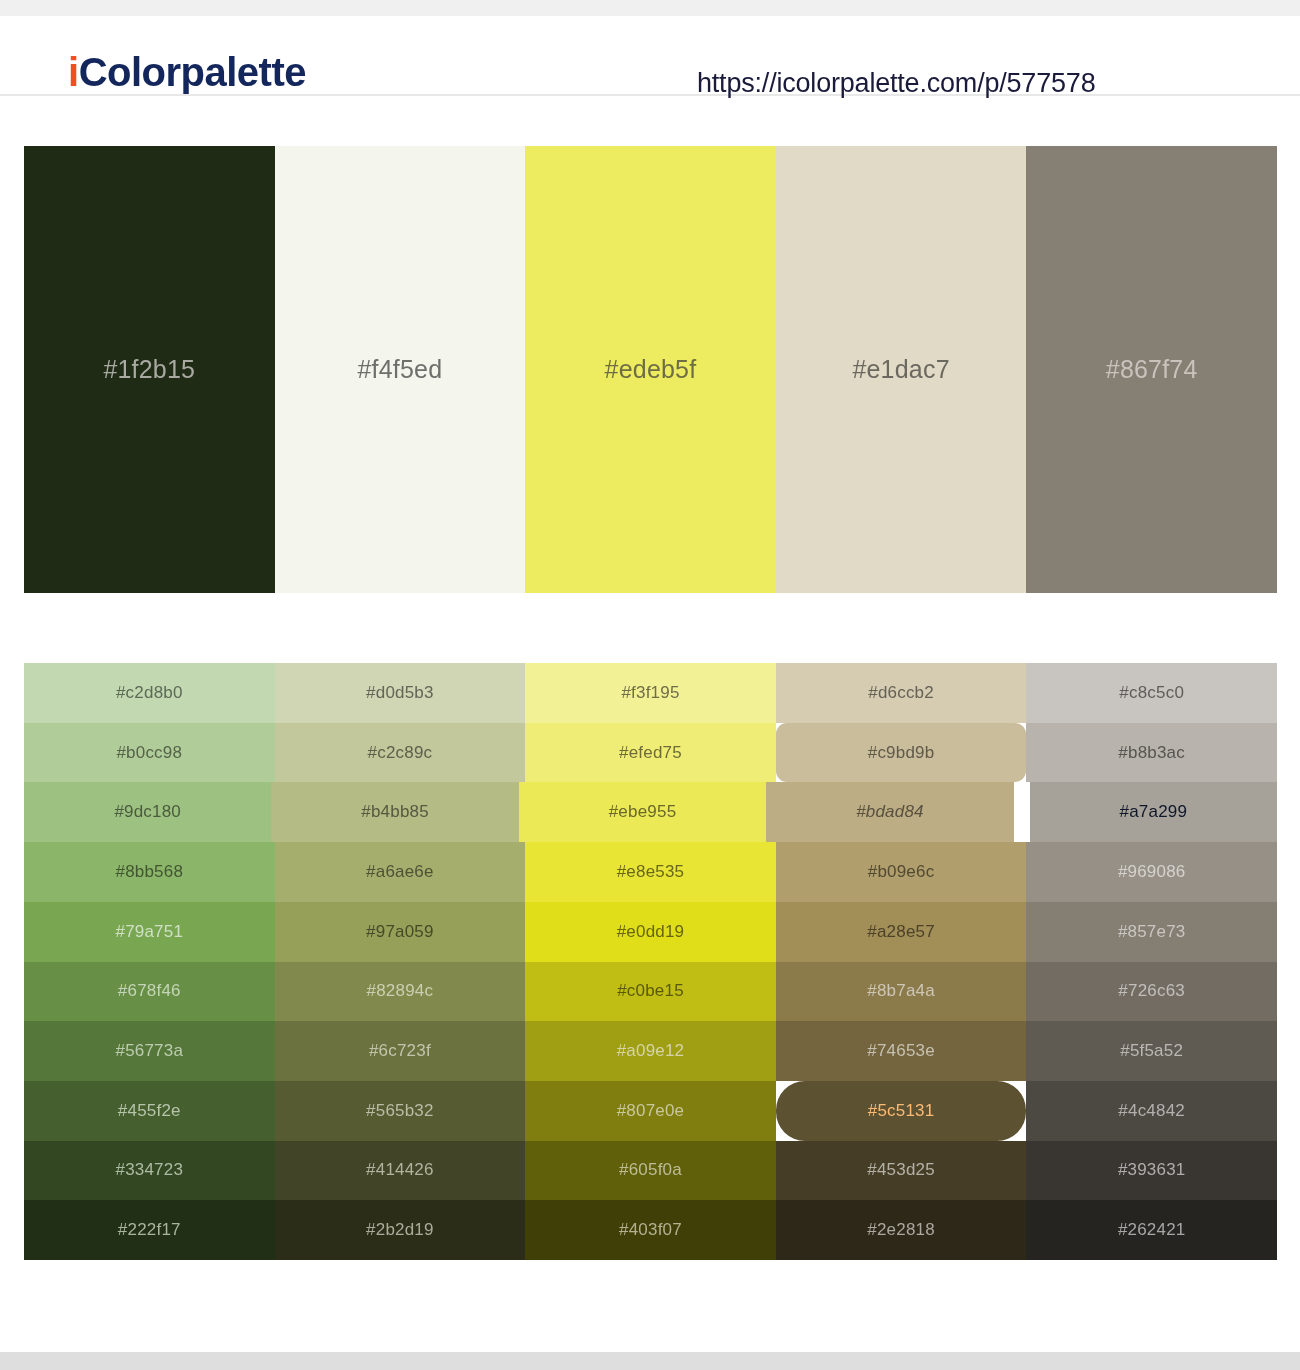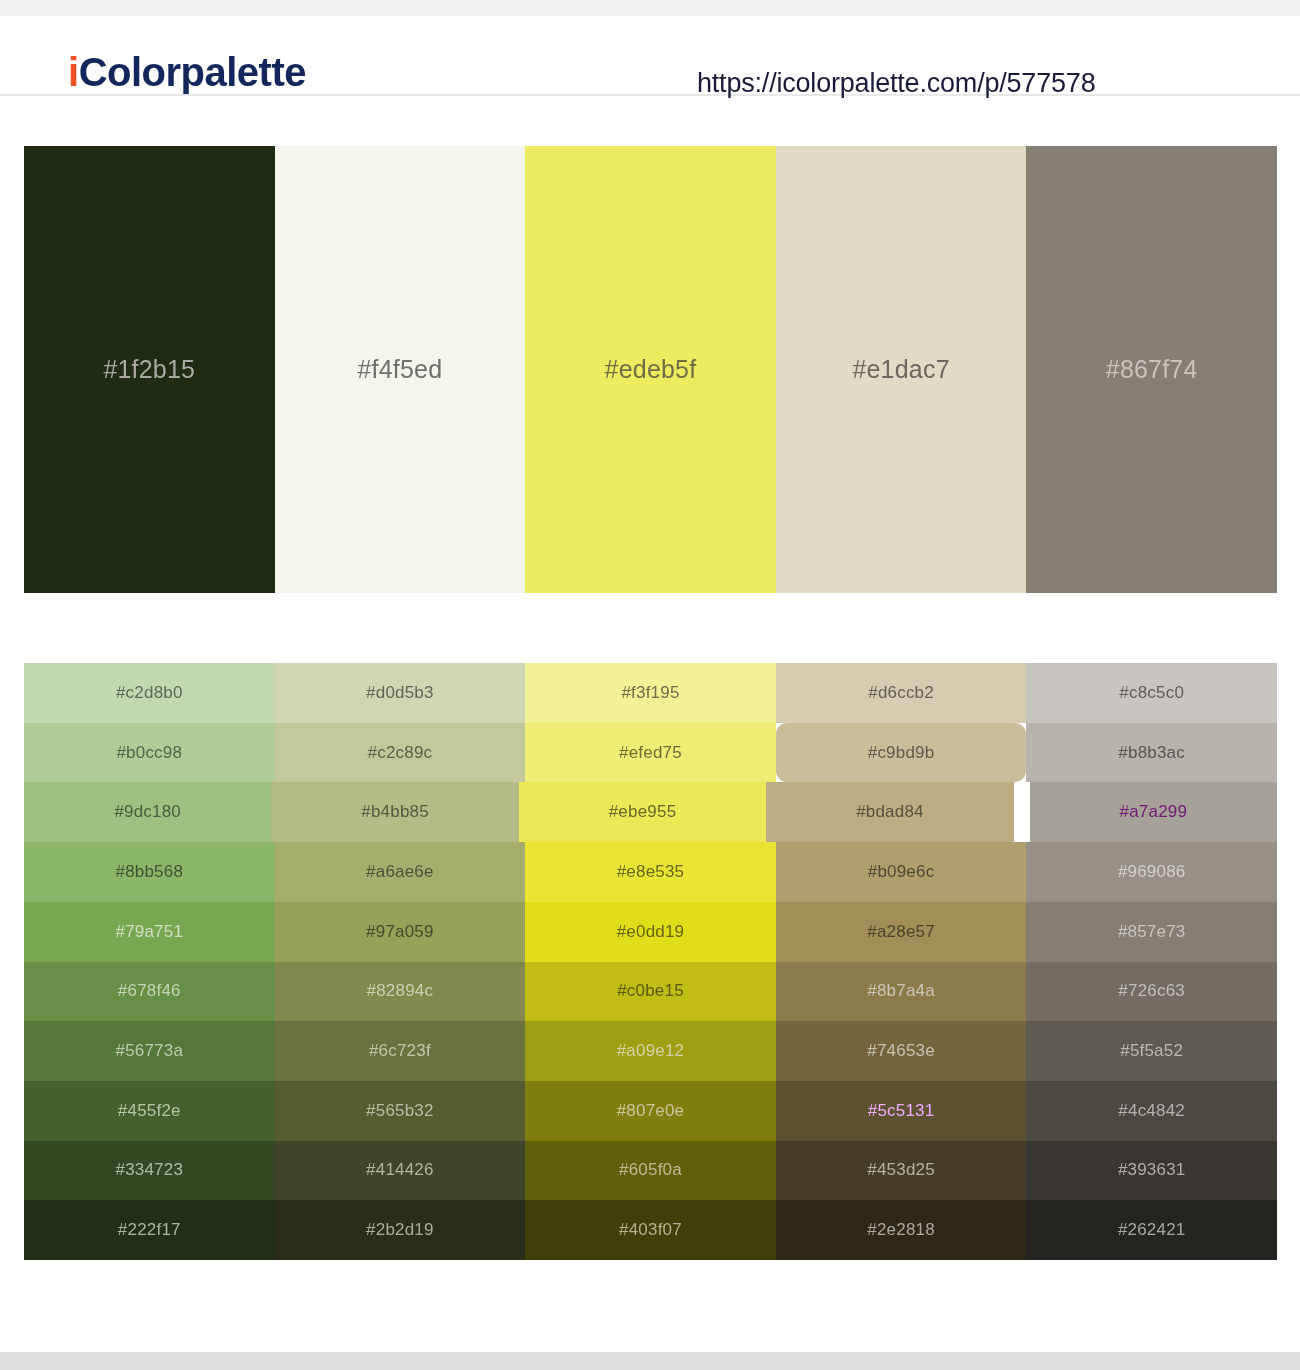--- a/index.html
+++ b/index.html
@@ -169,22 +169,22 @@
         <div class="shade-cell" style="background: rgb(176, 204, 152); color: rgb(85, 99, 74);">#b0cc98</div>
         <div class="shade-cell" style="background: rgb(194, 200, 156); color: rgb(92, 96, 75);">#c2c89c</div>
         <div class="shade-cell" style="background: rgb(239, 237, 117); color: rgb(109, 108, 57);">#efed75</div>
         <div class="shade-cell" style="background: rgb(201, 189, 155); color: rgb(95, 90, 74); border-radius: 11px;">#c9bd9b</div>
         <div class="shade-cell" style="background: rgb(184, 179, 172); color: rgb(87, 85, 82);">#b8b3ac</div>
       </div>
       <div class="shade-row">
         <div class="shade-cell" style="background: rgb(157, 193, 128); color: rgb(74, 92, 61);">#9dc180</div>
         <div class="shade-cell" style="background: rgb(180, 187, 133); color: rgb(85, 89, 64);">#b4bb85</div>
         <div class="shade-cell" style="background: rgb(235, 233, 85); color: rgb(106, 105, 41);">#ebe955</div>
-        <div class="shade-cell" style="background: rgb(189, 173, 132); color: rgb(88, 81, 63);">#bdad84</div>
-        <div class="shade-cell" style="background: rgb(167, 162, 153); color: #701a75; margin-left: 16px;">#a7a299</div>
+        <div class="shade-cell" style="background: rgb(189, 173, 132); color: rgb(88, 81, 63); font-style: italic;">#bdad84</div>
+        <div class="shade-cell" style="background: rgb(167, 162, 153); color: #0f172a; margin-left: 16px;">#a7a299</div>
       </div>
       <div class="shade-row">
         <div class="shade-cell" style="background: rgb(139, 181, 104); color: rgb(66, 86, 50);">#8bb568</div>
         <div class="shade-cell" style="background: rgb(166, 174, 110); color: rgb(78, 82, 53);">#a6ae6e</div>
         <div class="shade-cell" style="background: rgb(232, 229, 53); color: rgb(105, 104, 25);">#e8e535</div>
         <div class="shade-cell" style="background: rgb(176, 158, 108); color: rgb(82, 74, 51);">#b09e6c</div>
         <div class="shade-cell" style="background: rgb(150, 144, 134); color: rgb(213, 210, 205);">#969086</div>
       </div>
       <div class="shade-row">
         <div class="shade-cell" style="background: rgb(121, 167, 81); color: rgb(207, 224, 194);">#79a751</div>
@@ -204,21 +204,21 @@
         <div class="shade-cell" style="background: rgb(86, 119, 58); color: rgb(188, 204, 175);">#56773a</div>
         <div class="shade-cell" style="background: rgb(108, 114, 63); color: rgb(194, 197, 171);">#6c723f</div>
         <div class="shade-cell" style="background: rgb(160, 158, 18); color: rgb(213, 212, 166);">#a09e12</div>
         <div class="shade-cell" style="background: rgb(116, 101, 62); color: rgb(197, 192, 176);">#74653e</div>
         <div class="shade-cell" style="background: rgb(95, 90, 82); color: rgb(186, 184, 181);">#5f5a52</div>
       </div>
       <div class="shade-row">
         <div class="shade-cell" style="background: rgb(69, 95, 46); color: rgb(182, 196, 170);">#455f2e</div>
         <div class="shade-cell" style="background: rgb(86, 91, 50); color: rgb(186, 188, 166);">#565b32</div>
         <div class="shade-cell" style="background: rgb(128, 126, 14); color: rgb(200, 199, 158);">#807e0e</div>
-        <div class="shade-cell" style="background: rgb(92, 81, 49); color: #f0abfc;">#5c5131</div>
+        <div class="shade-cell" style="background: rgb(92, 81, 49); color: #fdba74; border-radius: 29px;">#5c5131</div>
         <div class="shade-cell" style="background: rgb(76, 72, 66); color: rgb(179, 177, 175);">#4c4842</div>
       </div>
       <div class="shade-row">
         <div class="shade-cell" style="background: rgb(51, 71, 35); color: rgb(174, 187, 163);">#334723</div>
         <div class="shade-cell" style="background: rgb(65, 68, 38); color: rgb(178, 180, 160);">#414426</div>
         <div class="shade-cell" style="background: rgb(96, 95, 10); color: rgb(189, 188, 150);">#605f0a</div>
         <div class="shade-cell" style="background: rgb(69, 61, 37); color: rgb(180, 177, 166);">#453d25</div>
         <div class="shade-cell" style="background: rgb(57, 54, 49); color: rgb(174, 173, 171);">#393631</div>
       </div>
       <div class="shade-row">

